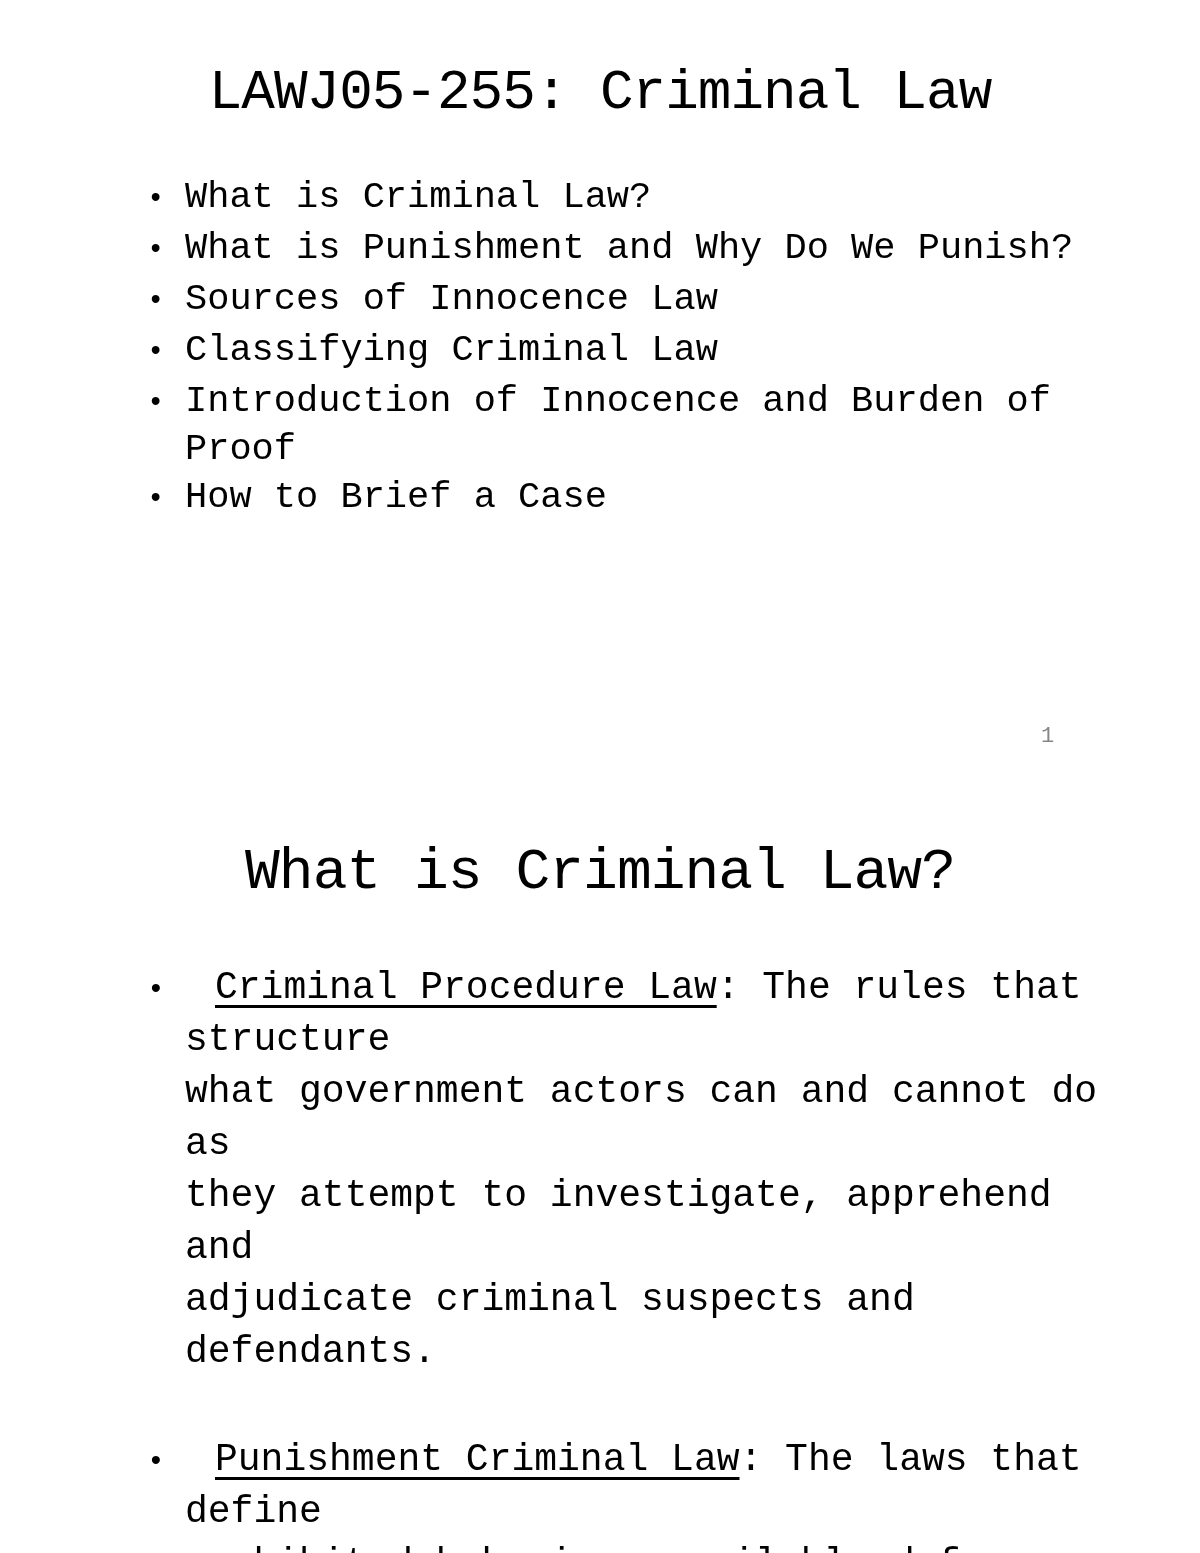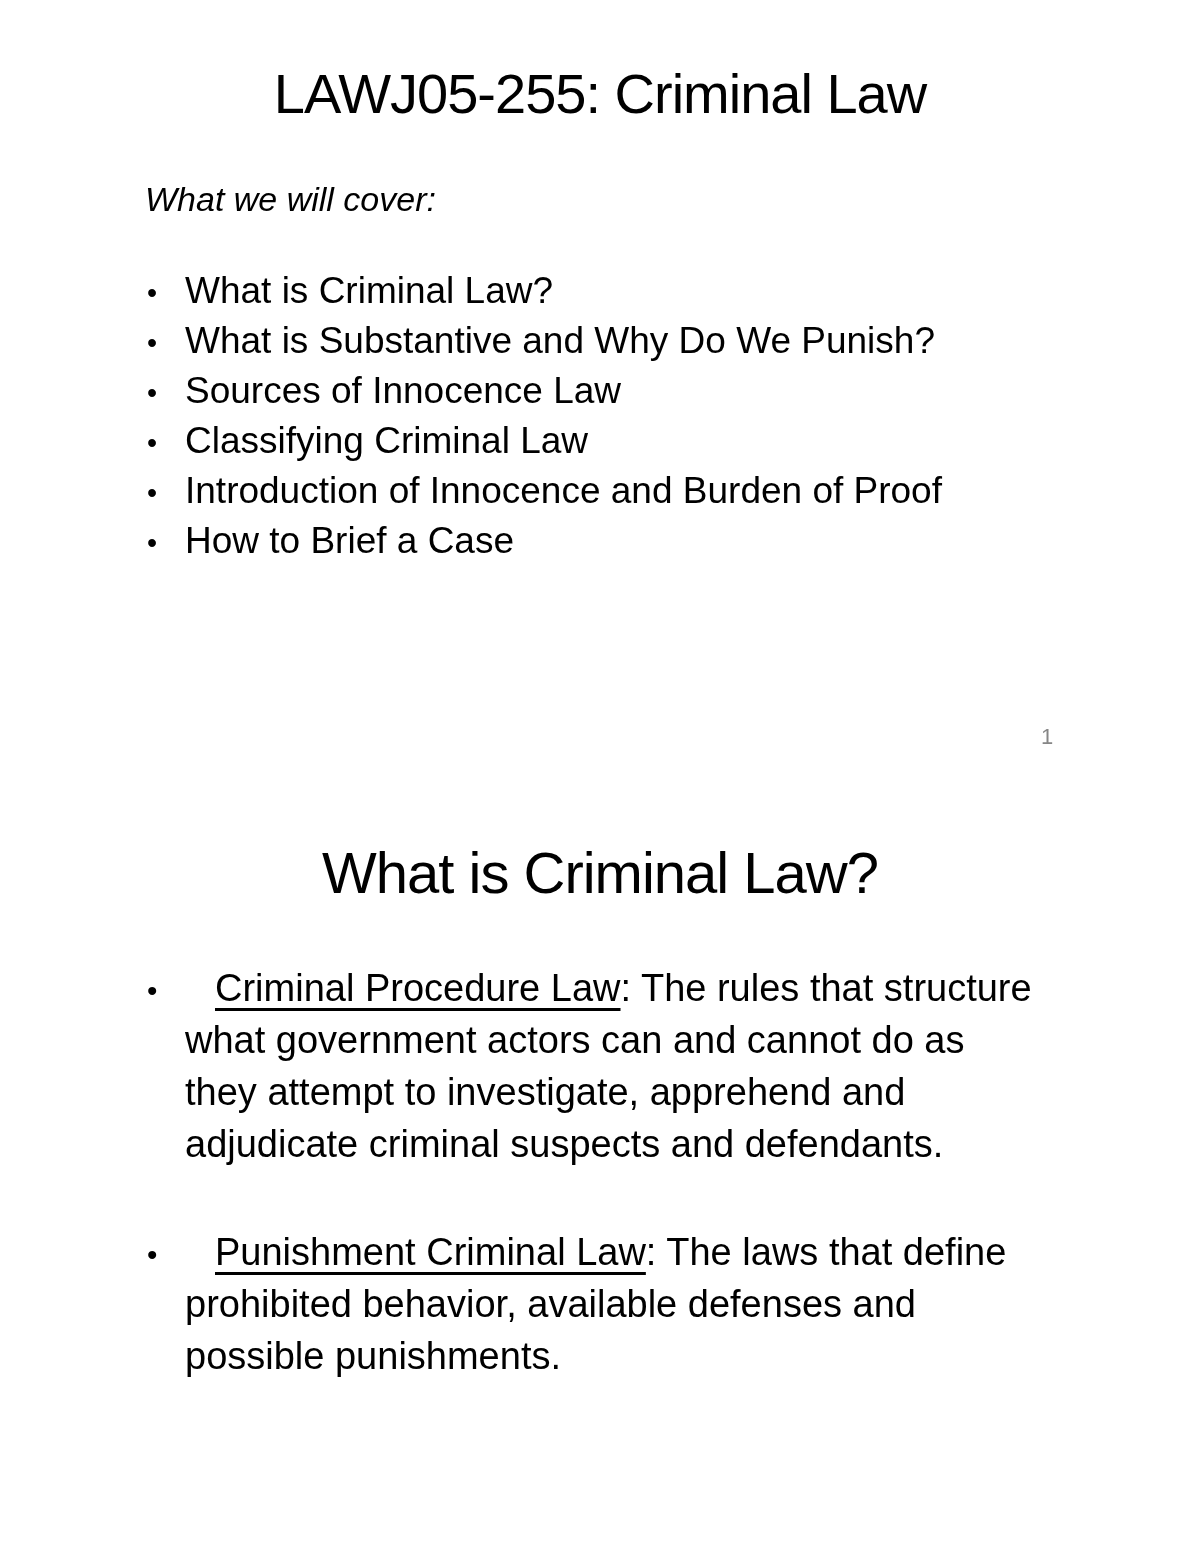--- a/index.html
+++ b/index.html
@@ -5,21 +5,21 @@
   html, body {
     margin: 0;
     padding: 0;
     background: #ffffff;
   }
   .page {
     width: 1200px;
     height: 1553px;
     background: #ffffff;
     color: #000000;
-    font-family: Liberation Sans, sans-serif;
+    font-family: Liberation Mono, monospace;
     overflow: hidden;
     position: relative;
   }
   .slide {
     position: relative;
     box-sizing: border-box;
   }
   .slide-1 { height: 776px; }
   .slide-2 { height: 777px; }
 
@@ -113,30 +113,29 @@
 </style>
 </head>
 <body>
 
 <div class="page">
 
   <section class="slide slide-1">
     <h1 class="s1-title">LAWJ05-255: Criminal Law</h1>
 
 
-    <p class="cover-line">What we will cover:</p>
 
     <ul class="bullets s1-bullets">
       <li class="bullet-row">
         <span class="marker">•</span>
         <span class="btext">What is Criminal Law?</span>
       </li>
       <li class="bullet-row">
         <span class="marker">•</span>
-        <span class="btext">What is Substantive and Why Do We Punish?</span>
+        <span class="btext">What is Punishment and Why Do We Punish?</span>
       </li>
       <li class="bullet-row">
         <span class="marker">•</span>
         <span class="btext">Sources of Innocence Law</span>
       </li>
       <li class="bullet-row">
         <span class="marker">•</span>
         <span class="btext">Classifying Criminal Law</span>
       </li>
       <li class="bullet-row">

